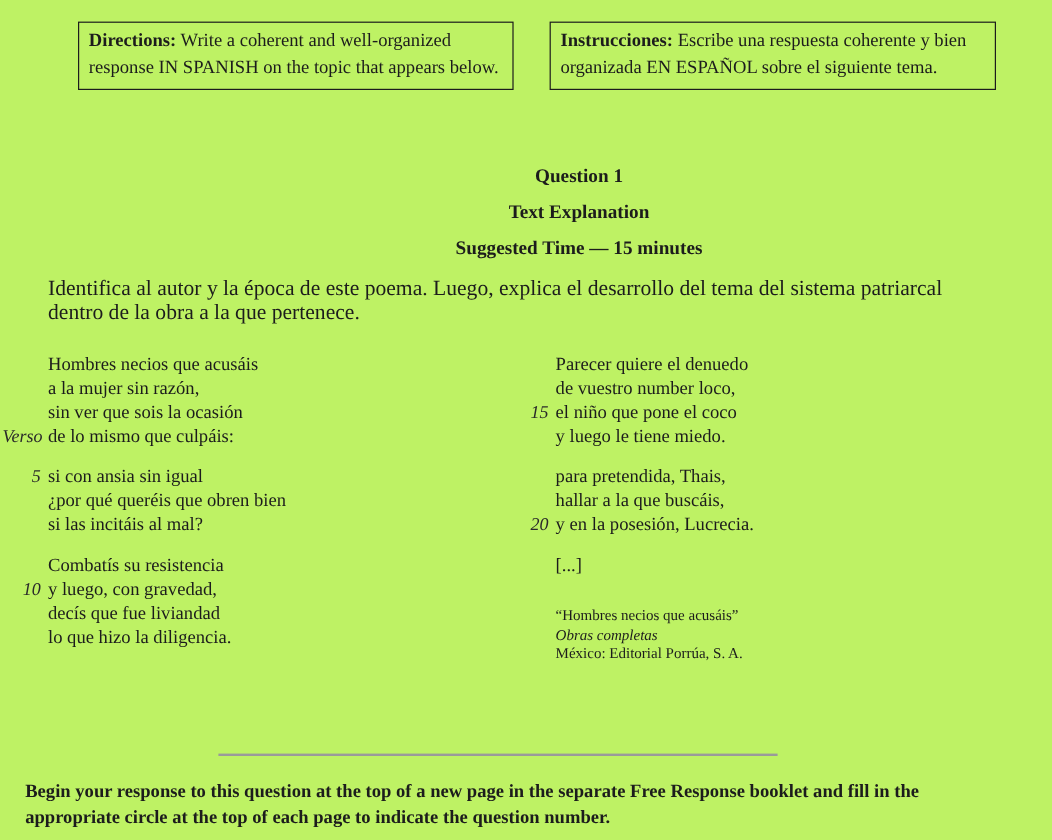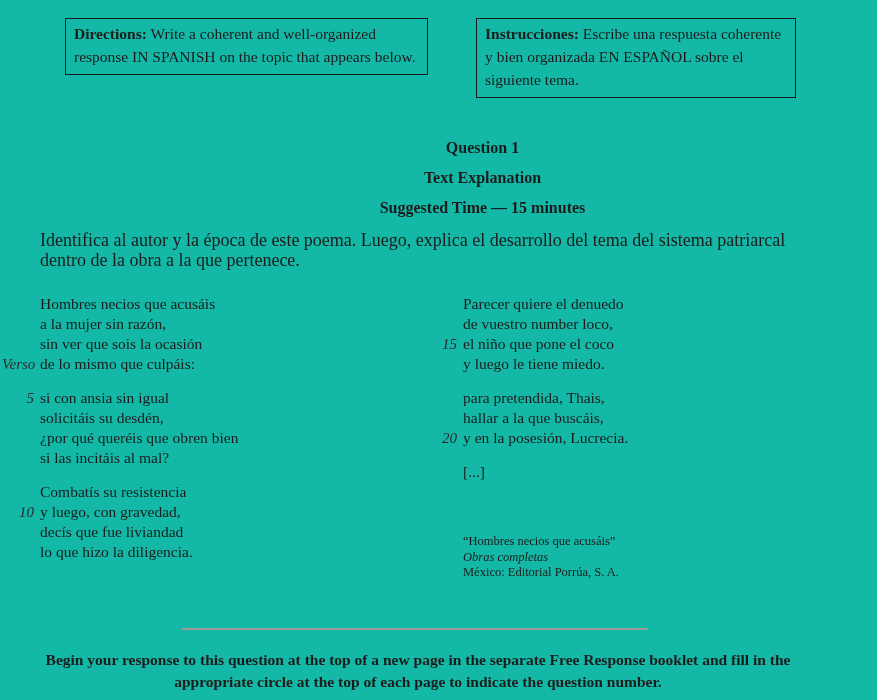--- a/index.html
+++ b/index.html
@@ -1,23 +1,23 @@
 <!DOCTYPE html>
 <html><head>
 <meta charset="utf-8">
 <style>
   html,body{margin:0;padding:0;background:#ffffff;}
-  .page{position:relative;width:877px;height:700px;background:#14b8a6;
+  .page{position:relative;width:877px;height:700px;background:#bef264;
         font-family:"Liberation Serif", serif;color:#1c1c1c;overflow:hidden;}
 
   
   .dirbox{position:absolute;top:18px;border:1.5px solid #1c1c1c;
           padding:3px 8px 6px 8px;font-size:15.5px;line-height:23px;box-sizing:border-box;}
   .box-en{left:65px;width:363px;}
-  .box-es{left:476px;width:320px;}
+  .box-es{left:458px;width:372px;}
   .b{font-weight:bold;}
 
   
   .headings{position:absolute;top:139px;left:0;width:877px;text-align:center;
             font-weight:bold;font-size:16px;padding-left:44px;}
   .headings > div{margin-bottom:12px;line-height:18px;}
 
   
   .prompt{position:absolute;top:231px;left:40px;width:794px;
           font-size:18px;line-height:19.5px;}
@@ -25,26 +25,26 @@
   
   .poemcol{position:absolute;top:294px;font-size:15.5px;}
   .col-left{left:2px;width:400px;}
   .col-right{left:425px;width:360px;}
   .stanza{margin-bottom:14px;}
   .pline{display:flex;align-items:baseline;line-height:20px;}
   .gut{flex:none;width:32px;text-align:right;font-style:italic;font-size:15px;color:#2a2a2a;}
   .ptxt{margin-left:6px;white-space:nowrap;}
 
   
-  .citation{margin-left:38px;margin-top:52px;font-size:12.5px;line-height:15.5px;}
+  .citation{margin-left:38px;margin-top:24px;font-size:12.5px;line-height:15.5px;}
   .cit-work{font-style:italic;}
 
   
   .divider{position:absolute;top:628px;left:182px;width:466px;height:2px;background:#9a9a9a;}
-  .footer{position:absolute;top:649px;left:21px;width:794px;text-align:center;
+  .footer{position:absolute;top:649px;left:21px;width:794px;text-align:left;
           font-weight:bold;font-size:15.5px;line-height:22px;}
 </style>
 </head>
 <body>
 
 <div class="page">
 
   <div class="dirbox box-en">
     <span class="b">Directions:</span><span> Write a coherent and well-organized response IN SPANISH on the topic that appears below.</span>
   </div>
@@ -77,24 +77,20 @@
         </div>
       <div class="pline">
           <span class="gut">Verso</span>
           <span class="ptxt">de lo mismo que culpáis:</span>
         </div>
     </div>
     <div class="stanza">
       <div class="pline">
           <span class="gut">5</span>
           <span class="ptxt">si con ansia sin igual</span>
-        </div>
-      <div class="pline">
-          <span class="gut"></span>
-          <span class="ptxt">solicitáis su desdén,</span>
         </div>
       <div class="pline">
           <span class="gut"></span>
           <span class="ptxt">¿por qué queréis que obren bien</span>
         </div>
       <div class="pline">
           <span class="gut"></span>
           <span class="ptxt">si las incitáis al mal?</span>
         </div>
     </div>

